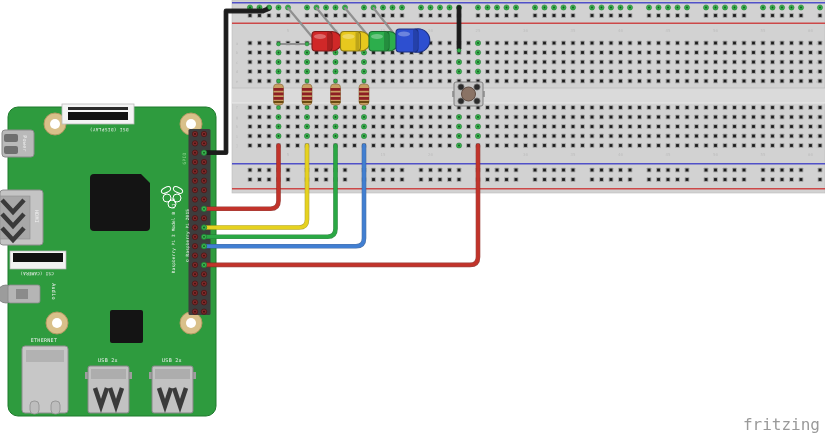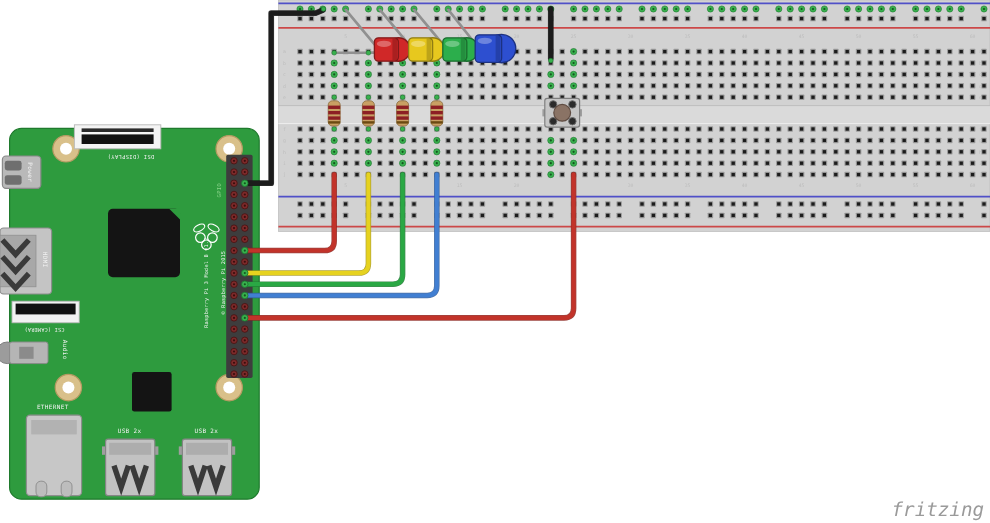--- a/index.html
+++ b/index.html
@@ -7,21 +7,21 @@
           font-family:"Liberation Sans",sans-serif;}
   #scene{position:absolute;left:0;top:0;}
   .lbl{position:absolute;font-family:"DejaVu Sans Mono",monospace;color:#f2f2f2;
        font-size:5px;letter-spacing:.3px;text-align:center;line-height:7px;height:7px;
        white-space:nowrap;}
   .rot90{transform:rotate(90deg);}
   .rotn90{transform:rotate(-90deg);}
   .rot180{transform:rotate(180deg);}
   .tiny{font-size:4.3px;letter-spacing:.2px;}
   #watermark{position:absolute;right:5px;bottom:2px;
-             font-family:"DejaVu Sans Mono",monospace;font-size:16px;color:#9a9a9a;font-style:italic;}
+             font-family:"DejaVu Sans Mono",monospace;font-size:16px;color:#9a9a9a;}
 </style>
 </head>
 <body>
 
 <div id="canvas">
   <svg id="scene" width="825" height="436" viewBox="0 0 825 436">
       <g>
         <rect x="8" y="107" width="208" height="309" rx="10" fill="#2e9b3e" stroke="#1f7a2d" stroke-width="1"></rect>
         <g>
           <circle cx="55" cy="124" r="11" fill="#d9c08a" stroke="#b59a62" stroke-width="1"></circle>

